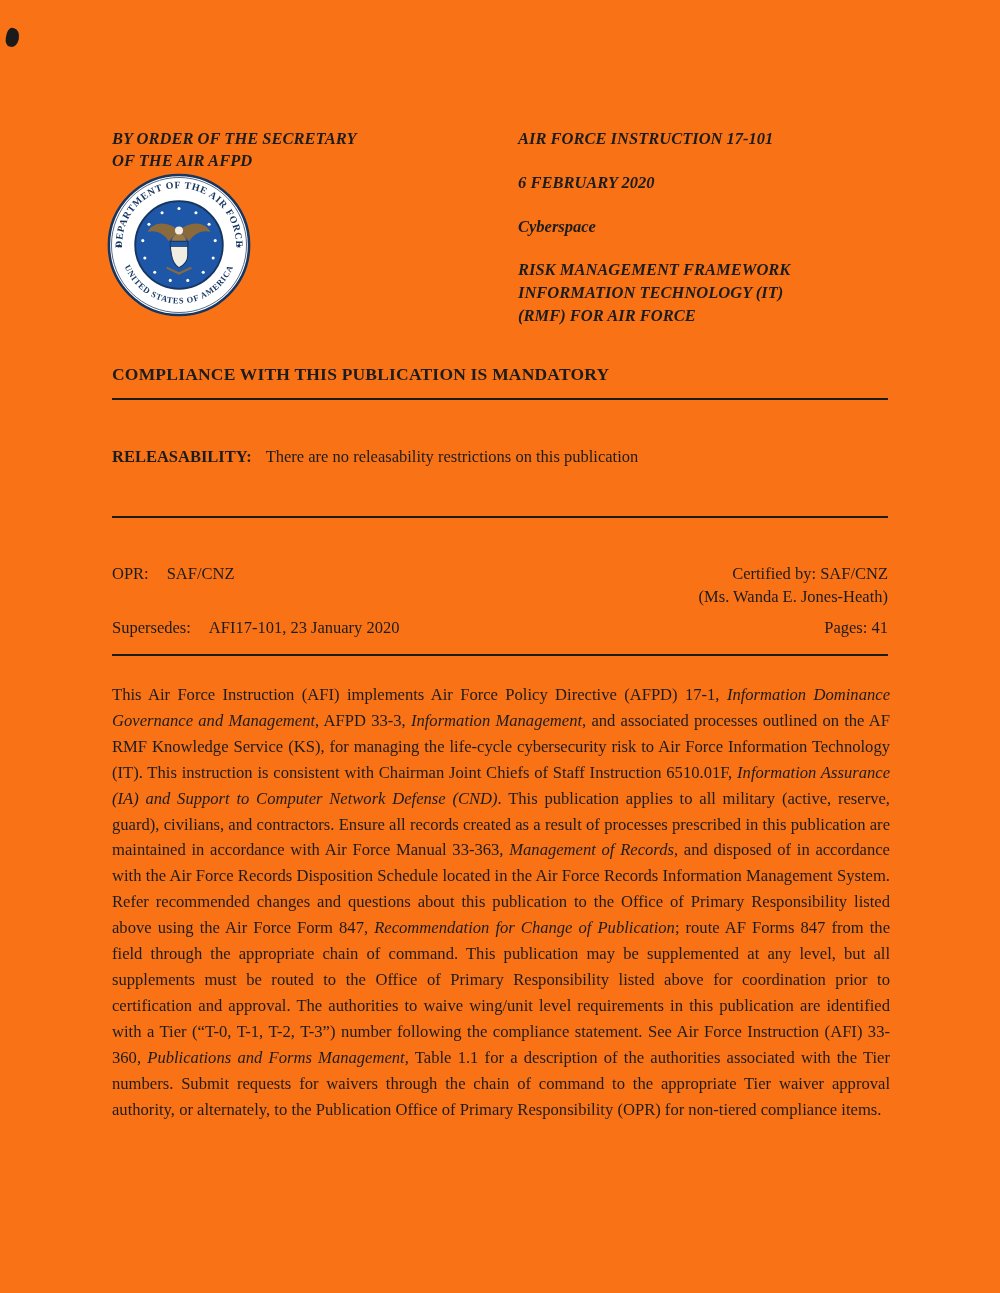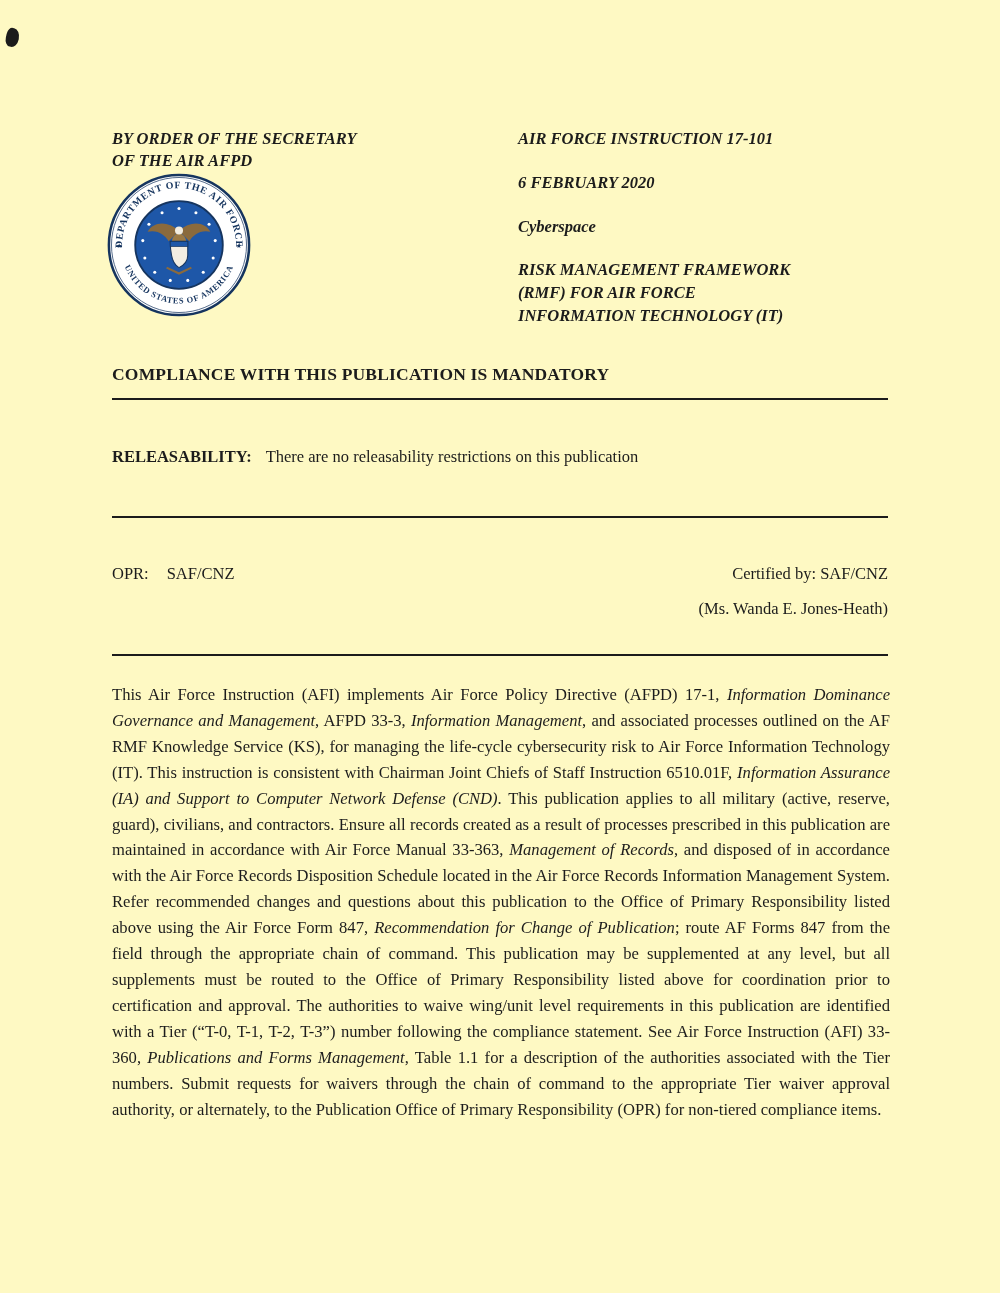--- a/index.html
+++ b/index.html
@@ -1,21 +1,21 @@
 <!DOCTYPE html>
 <html><head>
 <meta charset="utf-8">
 <style>
   * { margin:0; padding:0; box-sizing:border-box; }
   html,body { background:#ffffff; }
   .page {
     position:relative;
     width:1000px;
     height:1293px;
-    background:#fef9c3;
+    background:#f97316;
     font-family:"Liberation Serif", serif;
     color:#1c1c1c;
     overflow:hidden;
   }
   .scan-artifact {
     position:absolute; left:6px; top:28px;
     width:13px; height:19px;
     background:#1b1b1b;
     border-radius:40% 55% 50% 45%;
     transform:rotate(12deg);
@@ -37,21 +37,21 @@
     text-align:left; font-weight:bold; font-size:17.5px; letter-spacing:.2px;
   }
   .rule { position:absolute; left:112px; width:776px; height:2px; background:#1c1c1c; }
   .rule-1 { top:398px; }
   .rule-2 { top:516px; }
   .rule-3 { top:654px; }
   .releasability { position:absolute; left:112px; top:447px; width:776px; font-size:16.5px; }
   .releasability .lbl { font-weight:bold; margin-right:14px; }
   .admin { position:absolute; left:112px; top:564px; width:776px; font-size:16.5px; }
   .admin-row { display:flex; justify-content:space-between; }
-  .admin-row.r2 { margin-top:15px; }
+  .admin-row.r2 { margin-top:3px; }
   .admin-row.r3 { margin-top:11px; }
   .admin .gap { display:inline-block; width:18px; }
   .body-par {
     position:absolute; left:112px; top:682px; width:778px;
     font-size:16.6px; line-height:25.9px; text-align:justify;
   }
   .body-par em { font-style:italic; }
 </style>
 </head>
 <body>
@@ -64,22 +64,22 @@
     <div>BY ORDER OF THE SECRETARY</div>
     <div>OF THE AIR AFPD</div>
   </div>
 
   <div class="hdr-right">
     <div class="block">AIR FORCE INSTRUCTION 17-101</div>
     <div class="block">6 FEBRUARY 2020</div>
     <div class="block">Cyberspace</div>
     <div>
       <div>RISK MANAGEMENT FRAMEWORK</div>
+      <div>INFORMATION TECHNOLOGY (IT)</div>
       <div>(RMF) FOR AIR FORCE</div>
-      <div>INFORMATION TECHNOLOGY (IT)</div>
     </div>
   </div>
 
   <div class="seal-wrap">
     <svg viewBox="0 0 200 200">
       <circle cx="100" cy="100" r="96" fill="#ffffff" stroke="#16355f" stroke-width="3.5"></circle>
       <circle cx="100" cy="100" r="92.5" fill="none" stroke="#16355f" stroke-width="1"></circle>
       <circle cx="100" cy="100" r="60" fill="#1e57a8" stroke="#16355f" stroke-width="2.5"></circle>
       <defs>
         <path id="arcTop" d="M 22 100 A 78 78 0 0 1 178 100"></path>
@@ -132,18 +132,22 @@
 
   <div class="admin">
     <div class="admin-row">
       <span><span>OPR:</span><span class="gap"></span><span>SAF/CNZ</span></span>
       <span>Certified by: SAF/CNZ</span>
     </div>
     <div class="admin-row r2">
       <span></span>
       <span>(Ms. Wanda E. Jones-Heath)</span>
     </div>
+    <div class="admin-row r3">
+      <span><span>Supersedes:</span><span class="gap"></span><span>AFI17-101, 23 January 2020</span></span>
+      <span>Pages: 41</span>
+    </div>
   </div>
   <div class="rule rule-3"></div>
 
   <div class="body-par"><span>This Air Force Instruction (AFI) implements Air Force Policy Directive (AFPD) 17-1, </span><em>Information Dominance Governance and Management</em><span>, AFPD 33-3, </span><em>Information Management</em><span>, and associated processes outlined on the AF RMF Knowledge Service (KS), for managing the life-cycle cybersecurity risk to Air Force Information Technology (IT). This instruction is consistent with Chairman Joint Chiefs of Staff Instruction 6510.01F, </span><em>Information Assurance (IA) and Support to Computer Network Defense (CND)</em><span>. This publication applies to all military (active, reserve, guard), civilians, and contractors. Ensure all records created as a result of processes prescribed in this publication are maintained in accordance with Air Force Manual 33-363, </span><em>Management of Records</em><span>, and disposed of in accordance with the Air Force Records Disposition Schedule located in the Air Force Records Information Management System. Refer recommended changes and questions about this publication to the Office of Primary Responsibility listed above using the Air Force Form 847, </span><em>Recommendation for Change of Publication</em><span>; route AF Forms 847 from the field through the appropriate chain of command. This publication may be supplemented at any level, but all supplements must be routed to the Office of Primary Responsibility listed above for coordination prior to certification and approval. The authorities to waive wing/unit level requirements in this publication are identified with a Tier (“T-0, T-1, T-2, T-3”) number following the compliance statement. See Air Force Instruction (AFI) 33-360, </span><em>Publications and Forms Management</em><span>, Table 1.1 for a description of the authorities associated with the Tier numbers. Submit requests for waivers through the chain of command to the appropriate Tier waiver approval authority, or alternately, to the Publication Office of Primary Responsibility (OPR) for non-tiered compliance items.</span></div>
 
 </div>
 
 </body></html>

